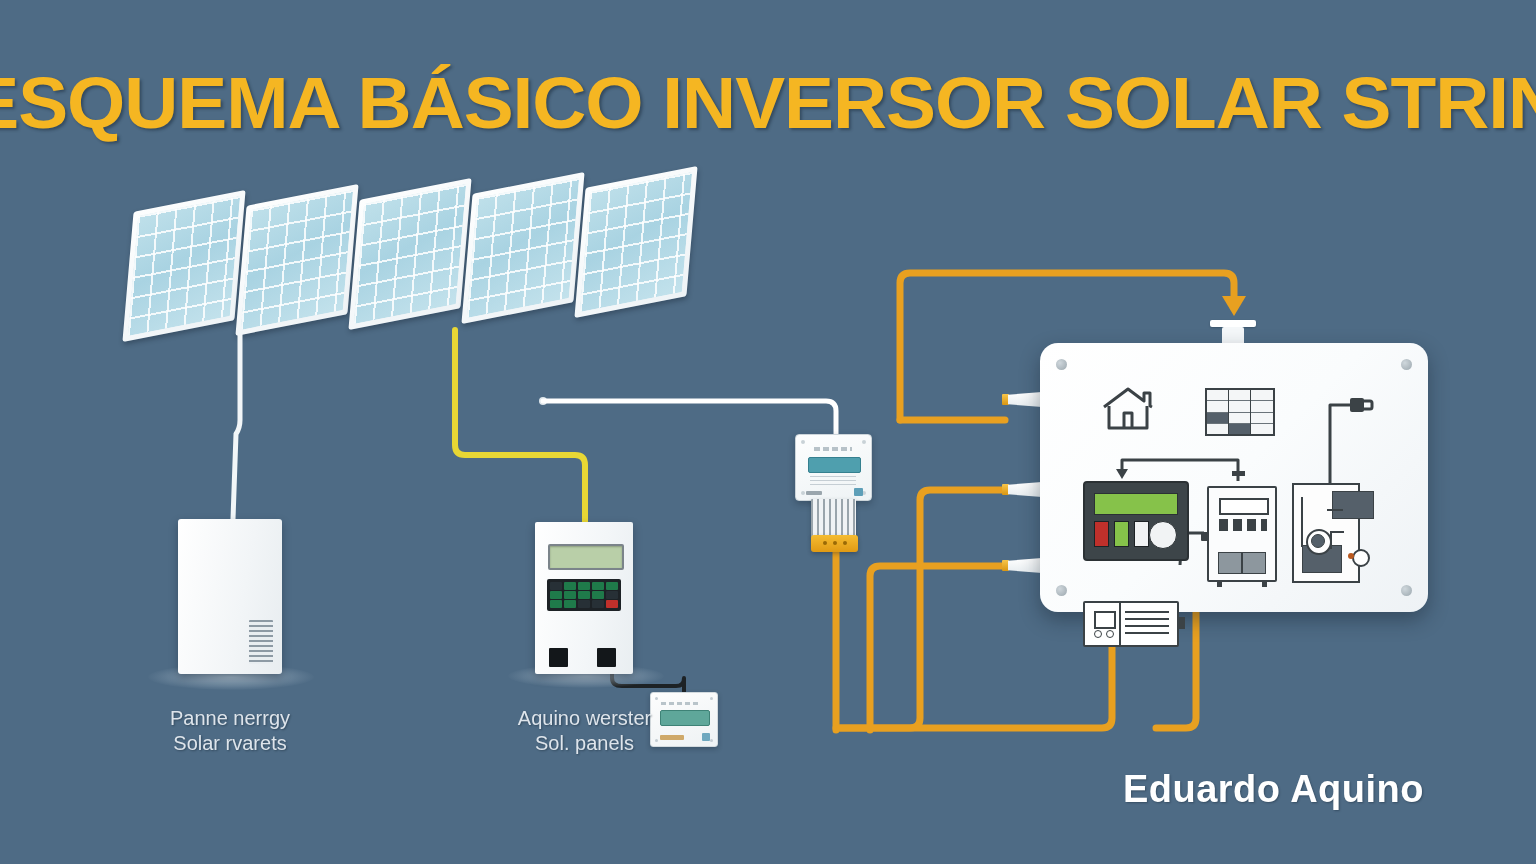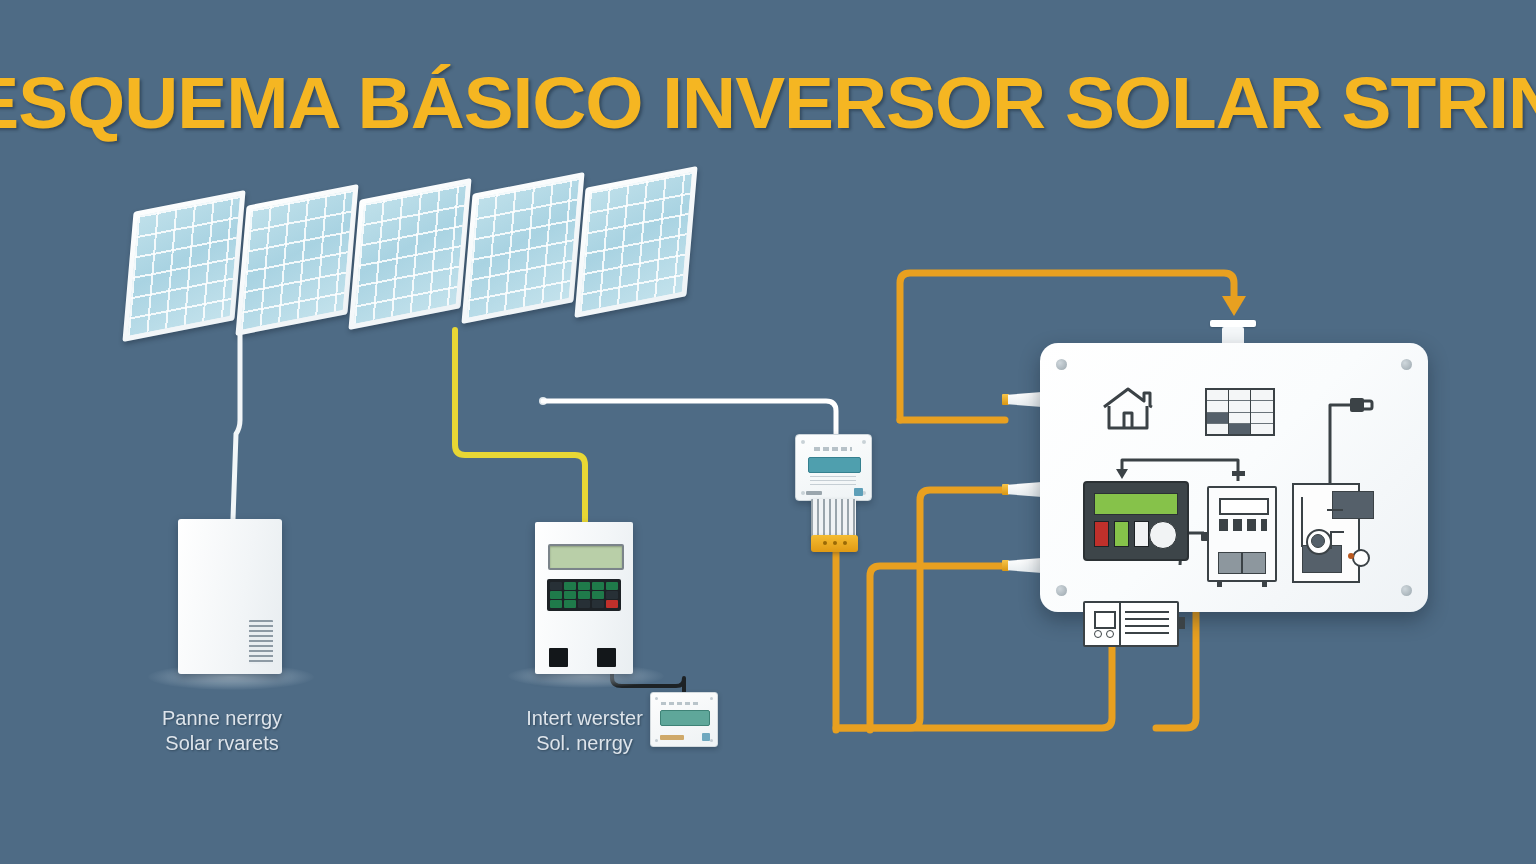--- a/index.html
+++ b/index.html
@@ -446,24 +446,25 @@
       <div class="blk" style="left:17px;top:49px;width:12px;height:12px;border-radius:50%;"></div>
       <div class="circ" style="right:-12px;top:64px;width:14px;height:14px;"></div>
       <div class="dot" style="right:4px;bottom:22px;width:6px;height:6px;"></div>
       <div class="ln" style="left:7px;top:12px;width:2px;height:50px;"></div>
       <div class="ln" style="left:33px;top:24px;width:16px;height:2px;"></div>
       <div class="ln" style="left:36px;top:46px;width:2px;height:18px;"></div>
       <div class="ln" style="left:36px;top:46px;width:14px;height:2px;"></div>
     </div>
   </div>
 
-  <div class="caption" style="left:122px;top:706px;width:200px;">
+  <div class="caption" style="left:130px;top:706px;width:200px;">
     <span>Panne nerrgy</span>
     <span class="l2">Solar rvarets</span>
   </div>
 
   <div class="caption" style="left:492px;top:706px;width:185px;">
-    <span>Intert werster</span>
-    <span class="l2">Sol. nerrgy</span>
-  </div>
-
+    <span>Aquino werster</span>
+    <span class="l2">Sol. panels</span>
+  </div>
+
+  <div class="signature">Eduardo Aquino</div>
 
 </div>
 
 </body></html>

